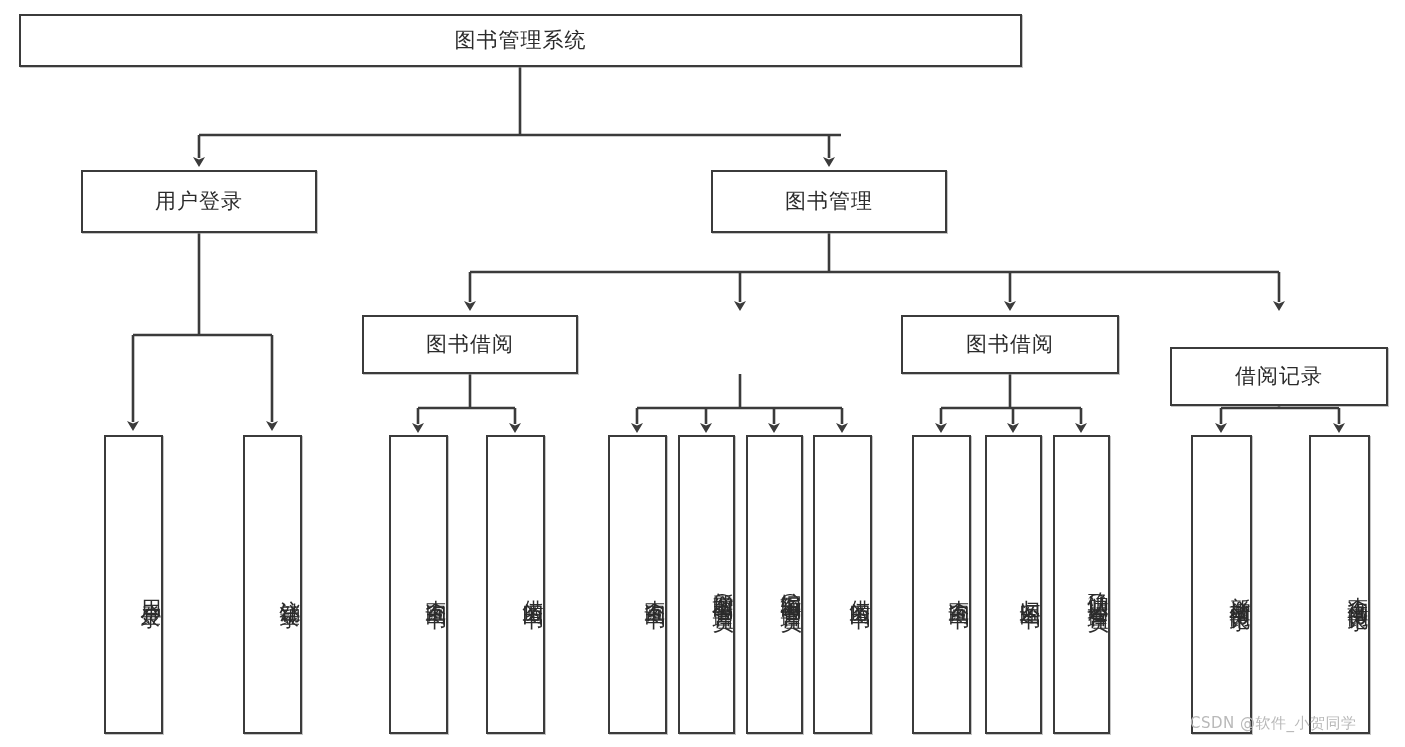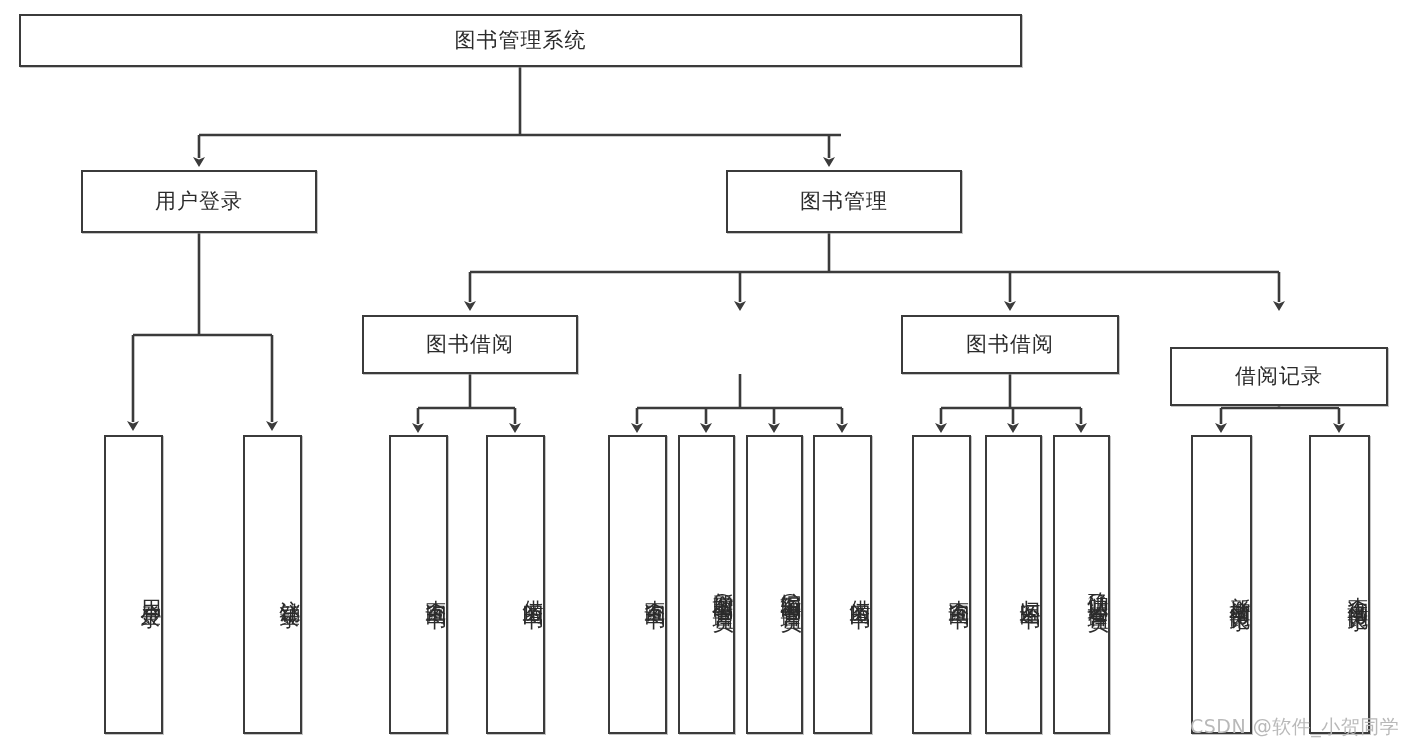--- a/index.html
+++ b/index.html
@@ -48,21 +48,21 @@
     padding-top: 8px;
     align-items: flex-start;
     justify-content: center;
     line-height: 1.0;
   }
   .node.v.tall {
     align-items: flex-start;
   }
   .watermark {
     position: absolute;
-    font-size: 19px;
+    font-size: 15px;
     color: #b9b9b9;
     white-space: nowrap;
     letter-spacing: 0.5px;
   }
 </style>
 </head>
 <body>
 
 <div id="canvas">
 
@@ -116,21 +116,21 @@
     </g>
   </svg>
 
   <div class="node h" style="left:19px;top:14px;width:1003px;height:53px;">
     <span>图书管理系统</span>
   </div>
 
   <div class="node h" style="left:81px;top:170px;width:236px;height:63px;">
     <span>用户登录</span>
   </div>
-  <div class="node h" style="left:726px;top:170px;width:236px;height:63px;text-align:center;">
+  <div class="node h" style="left:711px;top:170px;width:236px;height:63px;text-align:center;">
     <span>图书管理</span>
   </div>
 
   <div class="node h" style="left:362px;top:315px;width:216px;height:59px;">
     <span>图书借阅</span>
   </div>
   <div class="node h" style="left:901px;top:315px;width:218px;height:59px;">
     <span>图书借阅</span>
   </div>
   <div class="node h" style="left:1170px;top:315px;width:218px;height:59px;margin-top:32px;">

